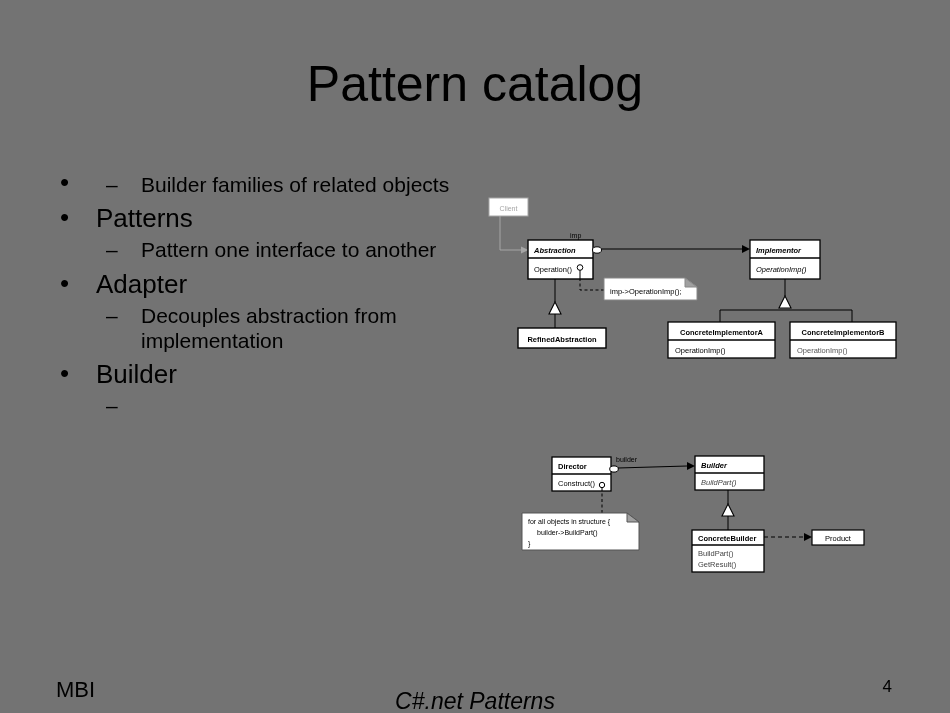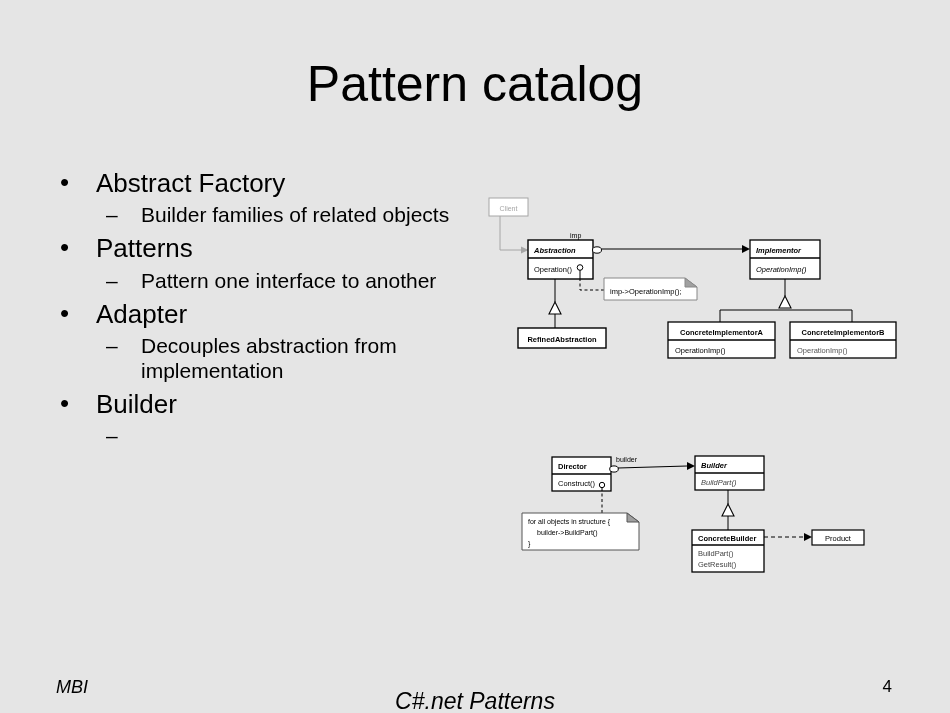--- a/index.html
+++ b/index.html
@@ -1,20 +1,20 @@
 <!DOCTYPE html>
 <html><head>
 <meta charset="utf-8">
 <style>
   html,body{margin:0;padding:0;background:#fff;}
   body{
     width:950px;height:713px;position:relative;overflow:hidden;
     font-family:"Liberation Sans","DejaVu Sans",sans-serif;color:#000;
   }
-  #slide{position:absolute;inset:0;background:#e5e5e5;}
+  #slide{position:absolute;inset:0;background:#737373;}
 
   
   .slide-title{
     position:absolute;left:0;top:58px;width:950px;text-align:center;
     font-size:50px;line-height:1.05;font-weight:400;letter-spacing:0px;
     color:#000;
   }
 
   
   .body-col{position:absolute;left:48px;top:168px;width:430px;}
@@ -34,36 +34,35 @@
   }
 
   
   .uml{position:absolute;}
   #uml-bridge{left:480px;top:192px;width:420px;height:172px;}
   #uml-builder{left:504px;top:450px;width:370px;height:132px;}
   .uml svg{display:block;}
 
   
   .footer{position:absolute;bottom:0;left:0;width:950px;height:44px;}
-  .footer .f-left{position:absolute;left:56px;top:8px;font-size:18px;font-style:italic;}
+  .footer .f-left{position:absolute;left:56px;top:8px;font-size:22px;}
   .footer .f-mid{position:absolute;left:0;top:19px;width:950px;text-align:center;font-size:23px;font-style:italic;}
   .footer .f-right{position:absolute;right:58px;top:8px;font-size:17px;}
 </style>
 </head>
 <body>
 
 <div id="slide">
 
   <div class="slide-title">Pattern catalog</div>
 
   <div class="body-col">
 
     <div class="lvl1">
       <span class="bul">•</span>
-      <span>Abstract Factory</span>
     </div>
     <div class="lvl2">
       <span class="dash">–</span>
       <span>Builder families of related objects</span>
     </div>
 
     <div class="lvl1">
       <span class="bul">•</span>
       <span>Patterns</span>
     </div>

